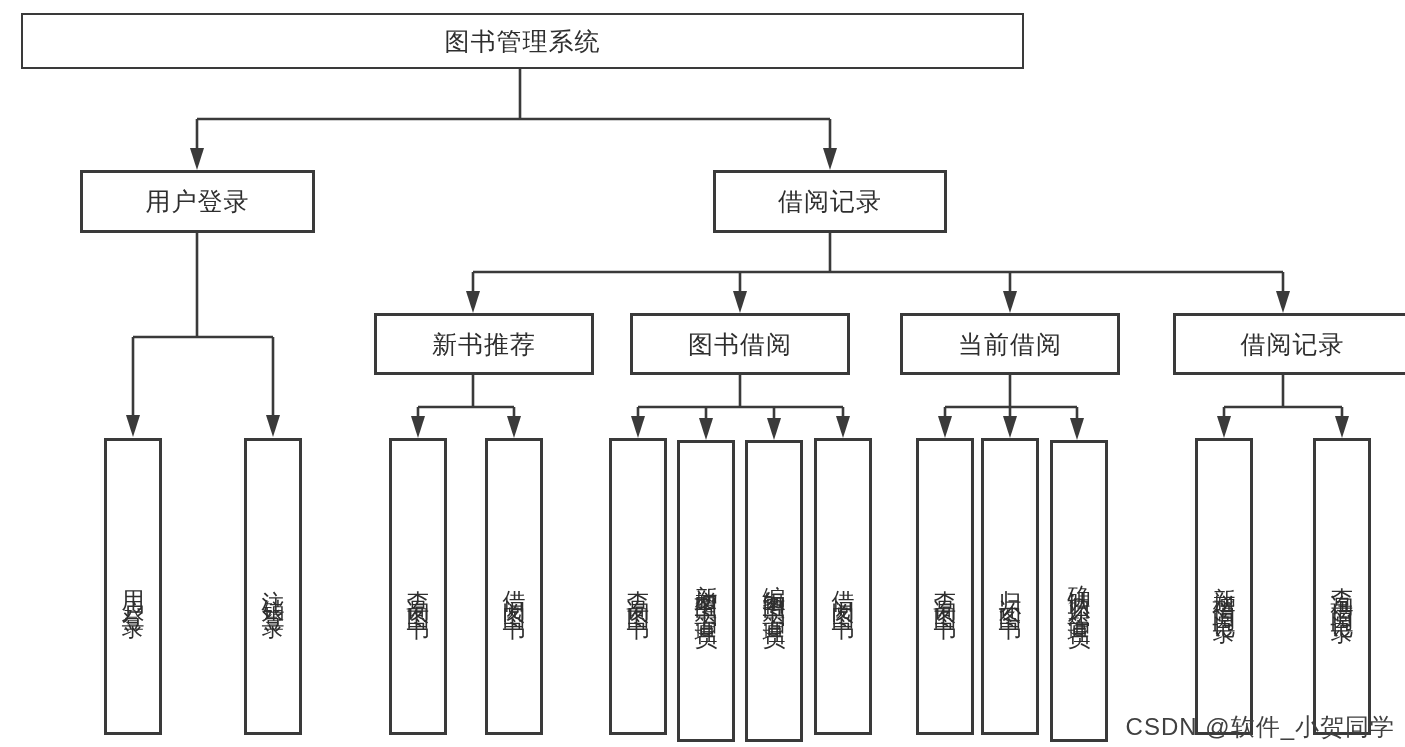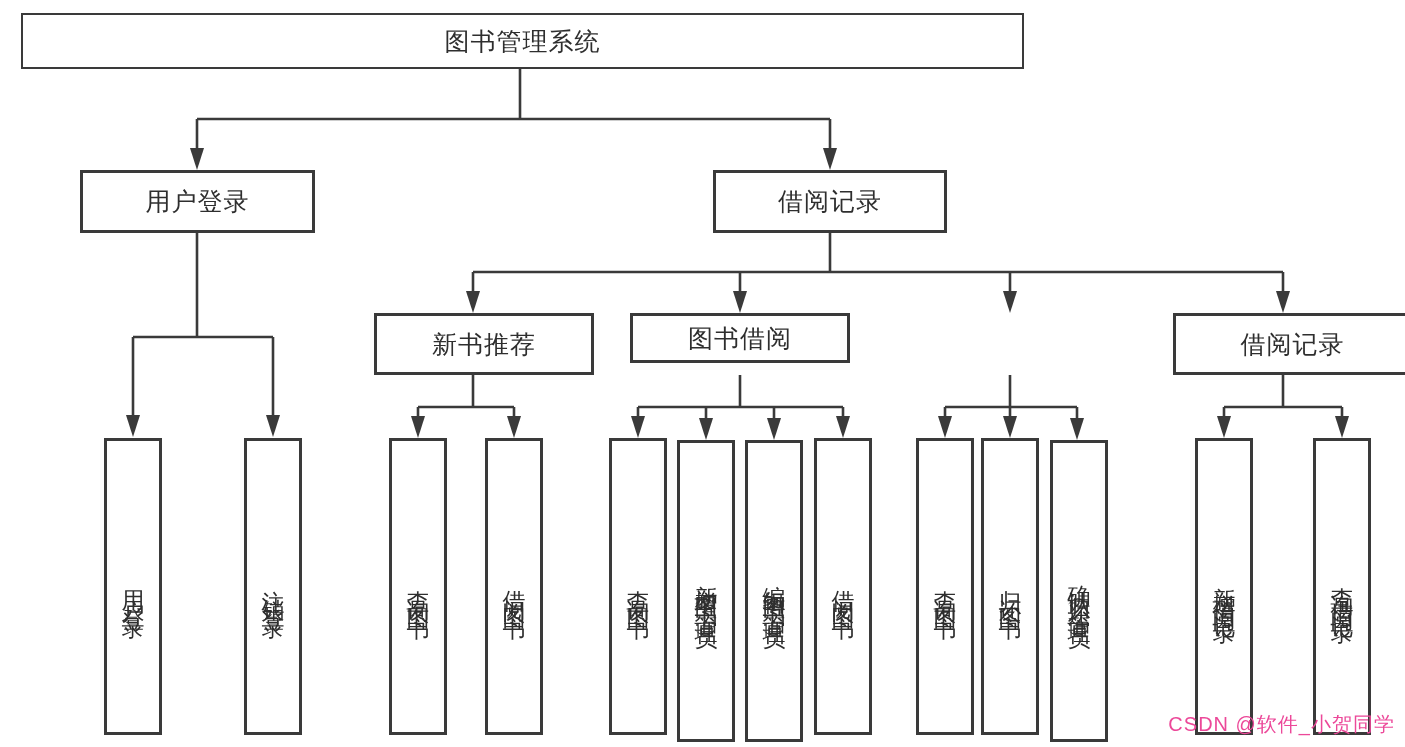--- a/index.html
+++ b/index.html
@@ -30,22 +30,22 @@
     font-size:23px;
     letter-spacing:9px;
     line-height:1;
     padding-top:6px;
   }
   .watermark {
     position:absolute;
     right:10px;
     top:711px;
     z-index:3;
-    font-size:20px;
-    color:#ec4899;
+    font-size:24px;
+    color:#404040;
     letter-spacing:1px;
     white-space:nowrap;
   }
 </style>
 </head>
 <body>
 
 <div id="diagram">
 
   <svg class="wires" width="1405" height="747" viewBox="0 0 1405 747">
@@ -121,22 +121,25 @@
   <div class="node h-node" style="left:80px; top:170px; width:235px; height:63px;">
     <span>用户登录</span>
   </div>
   <div class="node h-node" style="left:713px; top:170px; width:234px; height:63px;">
     <span>借阅记录</span>
   </div>
 
   <div class="node h-node" style="left:363px; top:313px; width:220px; height:62px;margin-left:11px;">
     <span>新书推荐</span>
   </div>
-  <div class="node h-node" style="left:630px; top:313px; width:220px; height:50px;">
+  <div class="node h-node" style="left:630px; top:313px; width:220px; height:62px;">
     <span>图书借阅</span>
+  </div>
+  <div class="node h-node" style="left:900px; top:313px; width:220px; height:62px;">
+    <span>当前借阅</span>
   </div>
   <div class="node h-node" style="left:1173px; top:313px; width:239px; height:62px;">
     <span>借阅记录</span>
   </div>
 
   <div class="node v-node" style="left:104px; top:438px; width:58px; height:297px;">
     <span>用户登录</span>
   </div>
   <div class="node v-node" style="left:244px; top:438px; width:58px; height:297px;">
     <span>注销登录</span>

